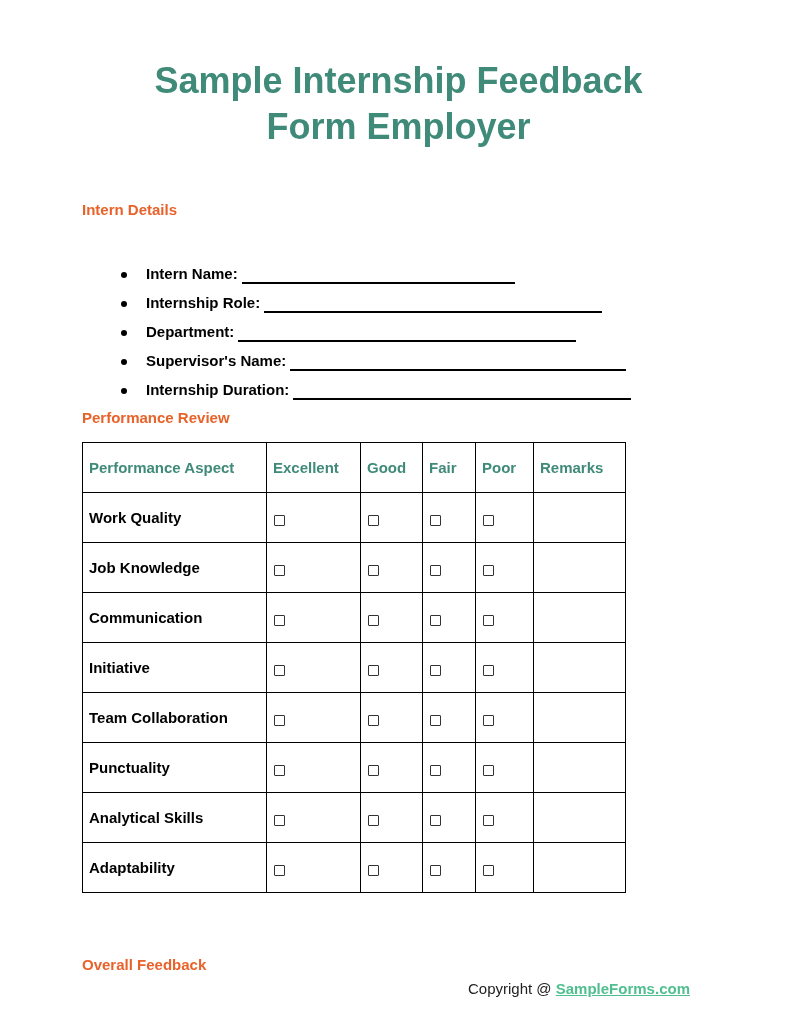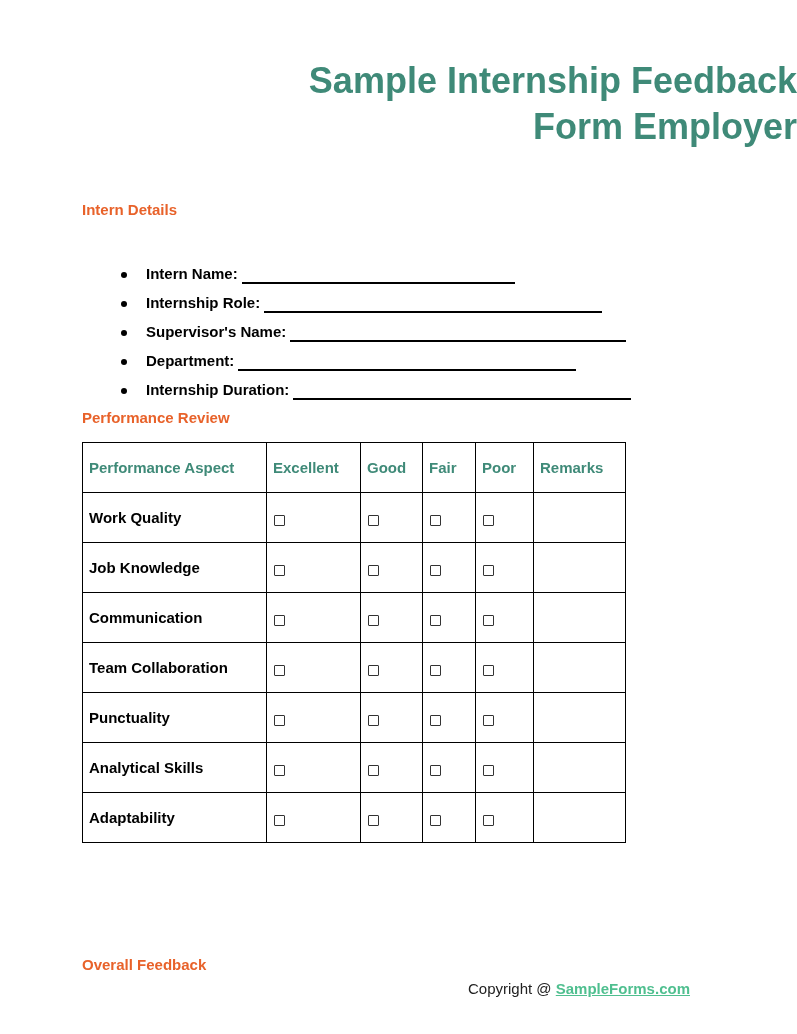--- a/index.html
+++ b/index.html
@@ -13,21 +13,21 @@
       position: relative;
       overflow: hidden;
       font-family: "Liberation Sans", sans-serif;
       color: #000000;
     }
     .title {
       position: absolute;
       left: 0;
       top: 58px;
       width: 797px;
-      text-align: right;
+      text-align: center;
       font-size: 36px;
       font-weight: bold;
       line-height: 46px;
       color: #3f8a78;
       margin: 0;
     }
     .section-heading {
       position: absolute;
       left: 82px;
       font-size: 15px;
@@ -145,27 +145,27 @@
     <span class="field-label">Intern Name:</span>
     <span class="field-line" style="width:273px"></span>
   </li>
   <li>
     <span class="bullet"></span>
     <span class="field-label">Internship Role:</span>
     <span class="field-line" style="width:338px"></span>
   </li>
   <li>
     <span class="bullet"></span>
+    <span class="field-label">Department:</span>
+    <span class="field-line" style="width:338px"></span>
+  </li>
+  <li>
+    <span class="bullet"></span>
     <span class="field-label">Supervisor's Name:</span>
     <span class="field-line" style="width:336px"></span>
-  </li>
-  <li>
-    <span class="bullet"></span>
-    <span class="field-label">Department:</span>
-    <span class="field-line" style="width:338px"></span>
   </li>
   <li>
     <span class="bullet"></span>
     <span class="field-label">Internship Duration:</span>
     <span class="field-line" style="width:338px"></span>
   </li>
 </ul>
 
 <h2 class="section-heading" id="h-perf">Performance Review</h2>
 
@@ -199,20 +199,28 @@
       </tr>
       <tr>
         <td class="aspect">Communication</td>
         <td><span class="checkbox"></span></td>
         <td><span class="checkbox"></span></td>
         <td><span class="checkbox"></span></td>
         <td><span class="checkbox"></span></td>
         <td></td>
       </tr>
       <tr>
+        <td class="aspect">Initiative</td>
+        <td><span class="checkbox"></span></td>
+        <td><span class="checkbox"></span></td>
+        <td><span class="checkbox"></span></td>
+        <td><span class="checkbox"></span></td>
+        <td></td>
+      </tr>
+      <tr>
         <td class="aspect">Team Collaboration</td>
         <td><span class="checkbox"></span></td>
         <td><span class="checkbox"></span></td>
         <td><span class="checkbox"></span></td>
         <td><span class="checkbox"></span></td>
         <td></td>
       </tr>
       <tr>
         <td class="aspect">Punctuality</td>
         <td><span class="checkbox"></span></td>

